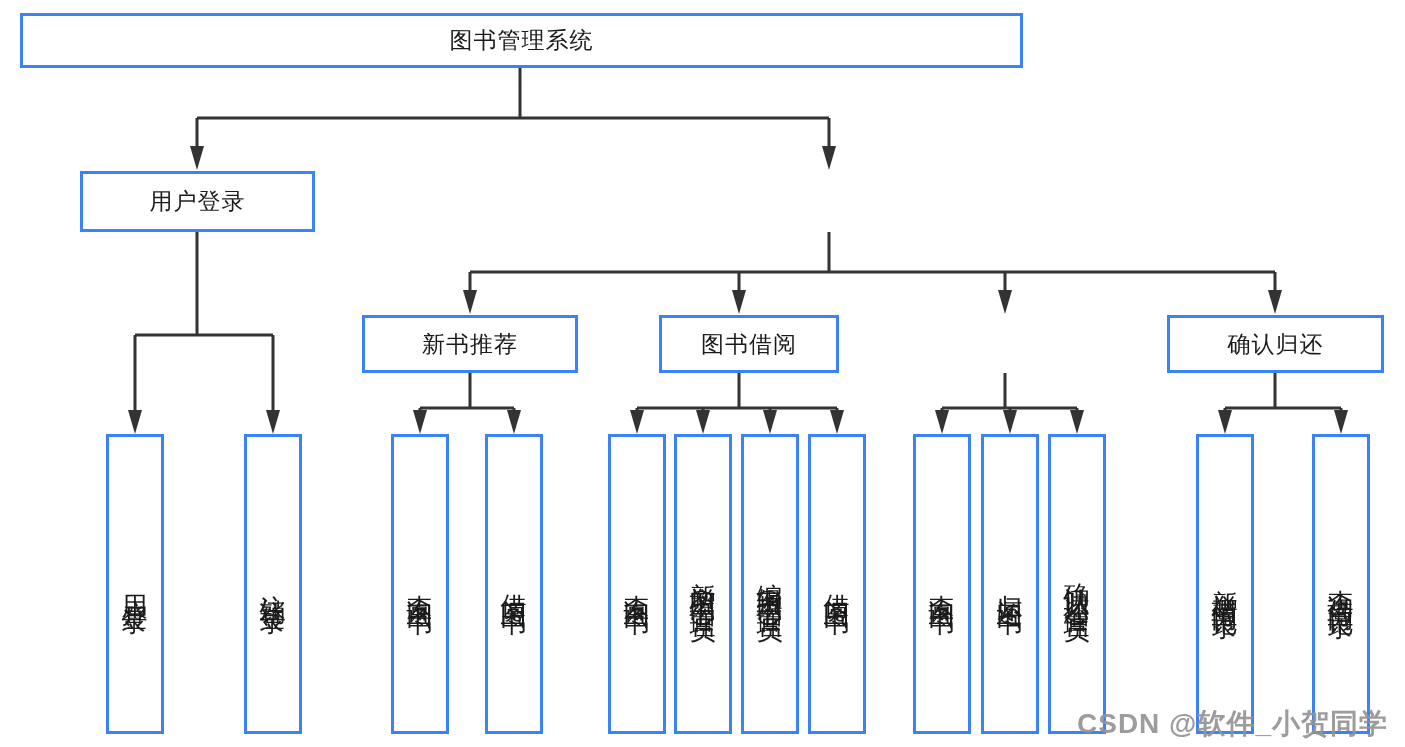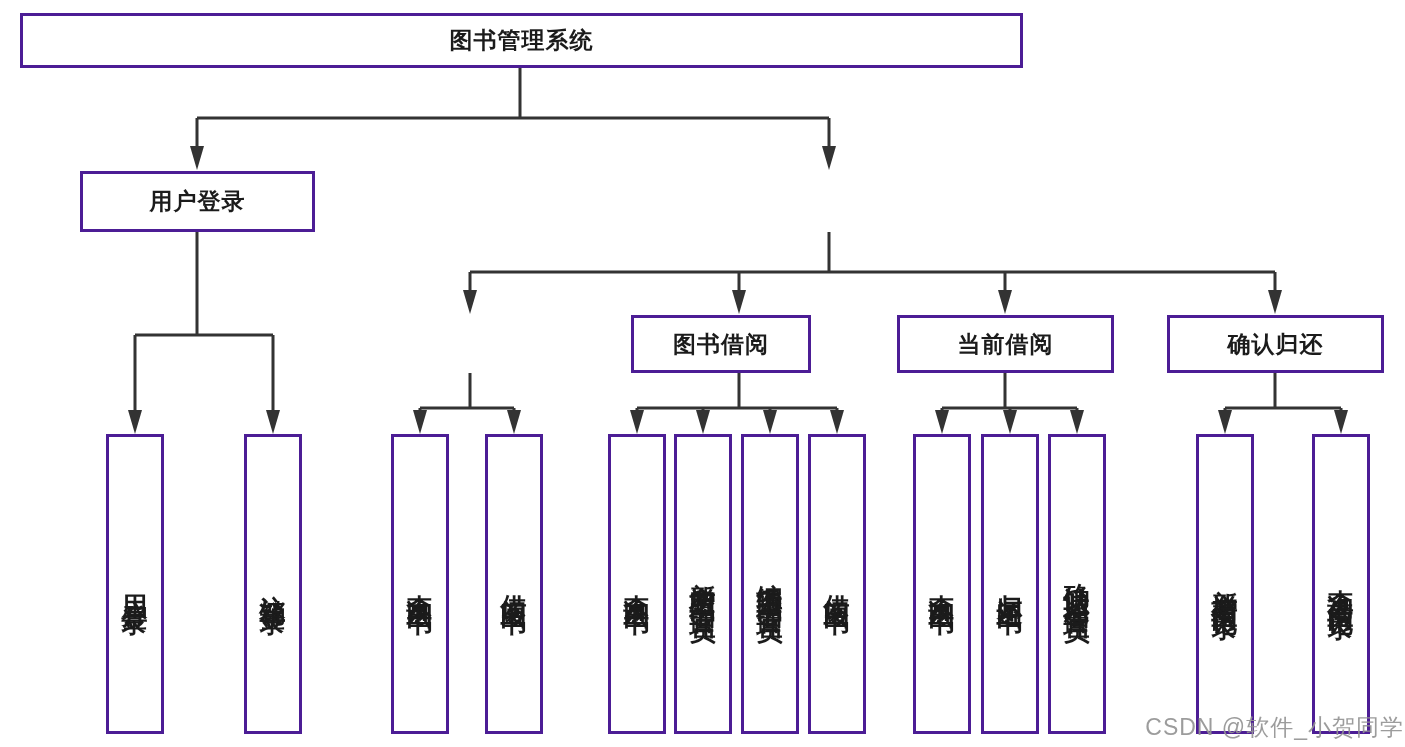--- a/index.html
+++ b/index.html
@@ -25,54 +25,54 @@
     stroke: #333333;
     stroke-width: 3;
   }
   svg.connectors polygon {
     fill: #333333;
     stroke: none;
   }
   .node {
     position: absolute;
     box-sizing: border-box;
-    border: 3px solid #4c1d95;
+    border: 3px solid #3b82f6;
     background: #ffffff;
     display: flex;
     align-items: center;
     justify-content: center;
     color: #1b1b1b;
-    font-weight: bold;
   }
   .node .label {
     font-size: 23px;
     letter-spacing: 1px;
     white-space: nowrap;
   }
   .node.root   { left: 20px;  top: 13px;  width: 1003px; height: 55px; }
   .node.lvl2   { top: 171px; height: 61px; }
   .node.lvl3   { top: 315px; height: 58px; }
   .node.leaf   { top: 434px; width: 58px; height: 300px; }
   .node.leaf .label {
     writing-mode: vertical-rl;
     text-orientation: mixed;
     font-size: 26px;
     letter-spacing: 5px;
     white-space: normal;
     line-height: 1;
   }
   .watermark {
     position: absolute;
-    right: 1px;
+    right: 17px;
     bottom: 4px;
-    font-size: 23px;
+    font-size: 28px;
     color: rgba(148,148,148,0.92);
     letter-spacing: 1px;
     z-index: 5;
     white-space: nowrap;
+    font-weight: bold;
   }
 </style>
 </head>
 <body>
 
 <div class="stage">
 
   <svg class="connectors" viewBox="0 0 1405 747" aria-hidden="true">
 
     <path d="M520 68 V118 M197 118 H829 M197 118 V148 M829 118 V148"></path>
@@ -110,25 +110,25 @@
   </svg>
 
   <div class="node root">
     <span class="label">图书管理系统</span>
   </div>
 
   <div class="node lvl2" style="left:80px; width:235px;">
     <span class="label">用户登录</span>
   </div>
 
-  <div class="node lvl3" style="left:631px; width:180px;justify-content:center;">
+  <div class="node lvl3" style="left:362px; width:216px;">
+    <span class="label">新书推荐</span>
+  </div>
+  <div class="node lvl3" style="left:659px; width:180px;justify-content:center;">
     <span class="label">图书借阅</span>
-  </div>
-  <div class="node lvl3" style="left:897px; width:217px;">
-    <span class="label">当前借阅</span>
   </div>
   <div class="node lvl3" style="left:1167px; width:217px;">
     <span class="label">确认归还</span>
   </div>
 
   <div class="node leaf" style="left:106px;">
     <span class="label">用户登录</span>
   </div>
   <div class="node leaf" style="left:244px;">
     <span class="label">注销登录</span>

